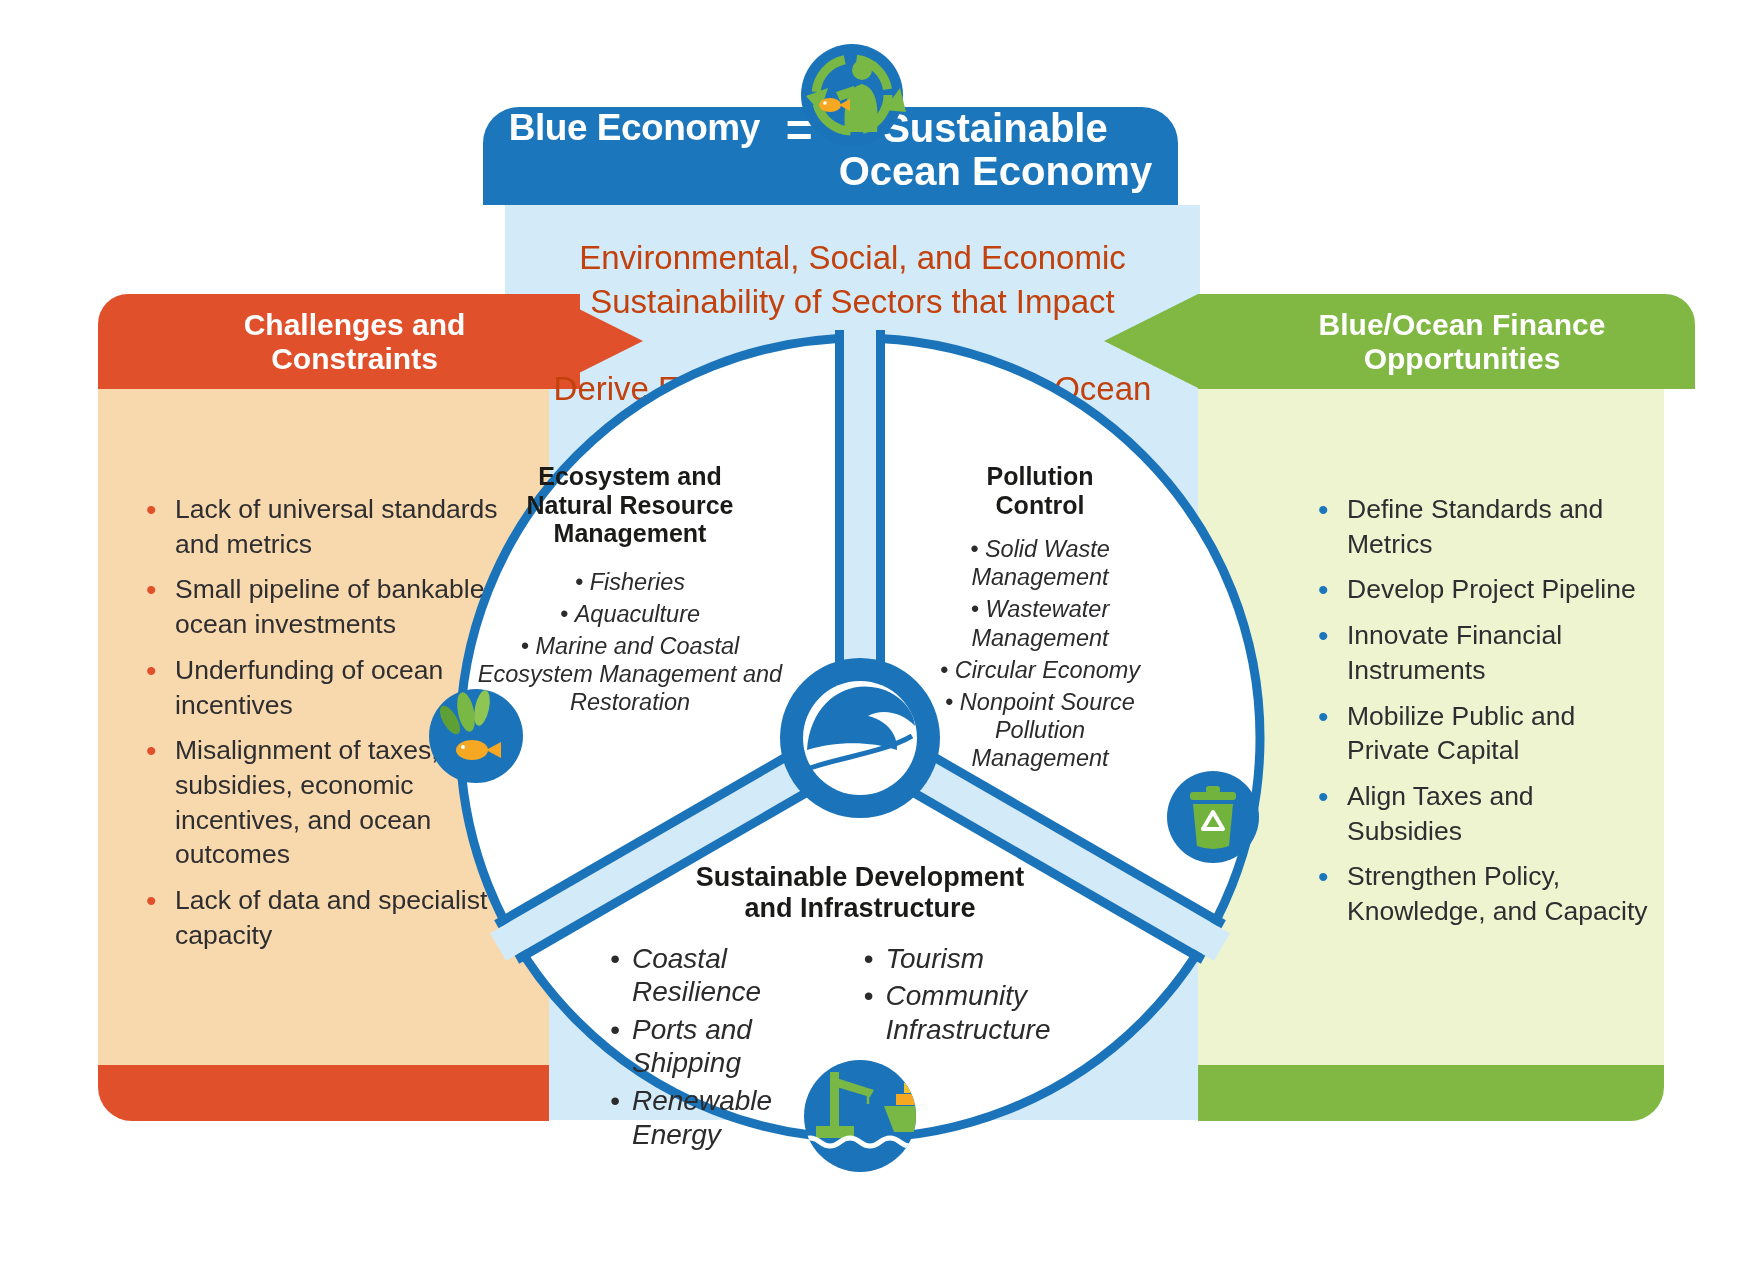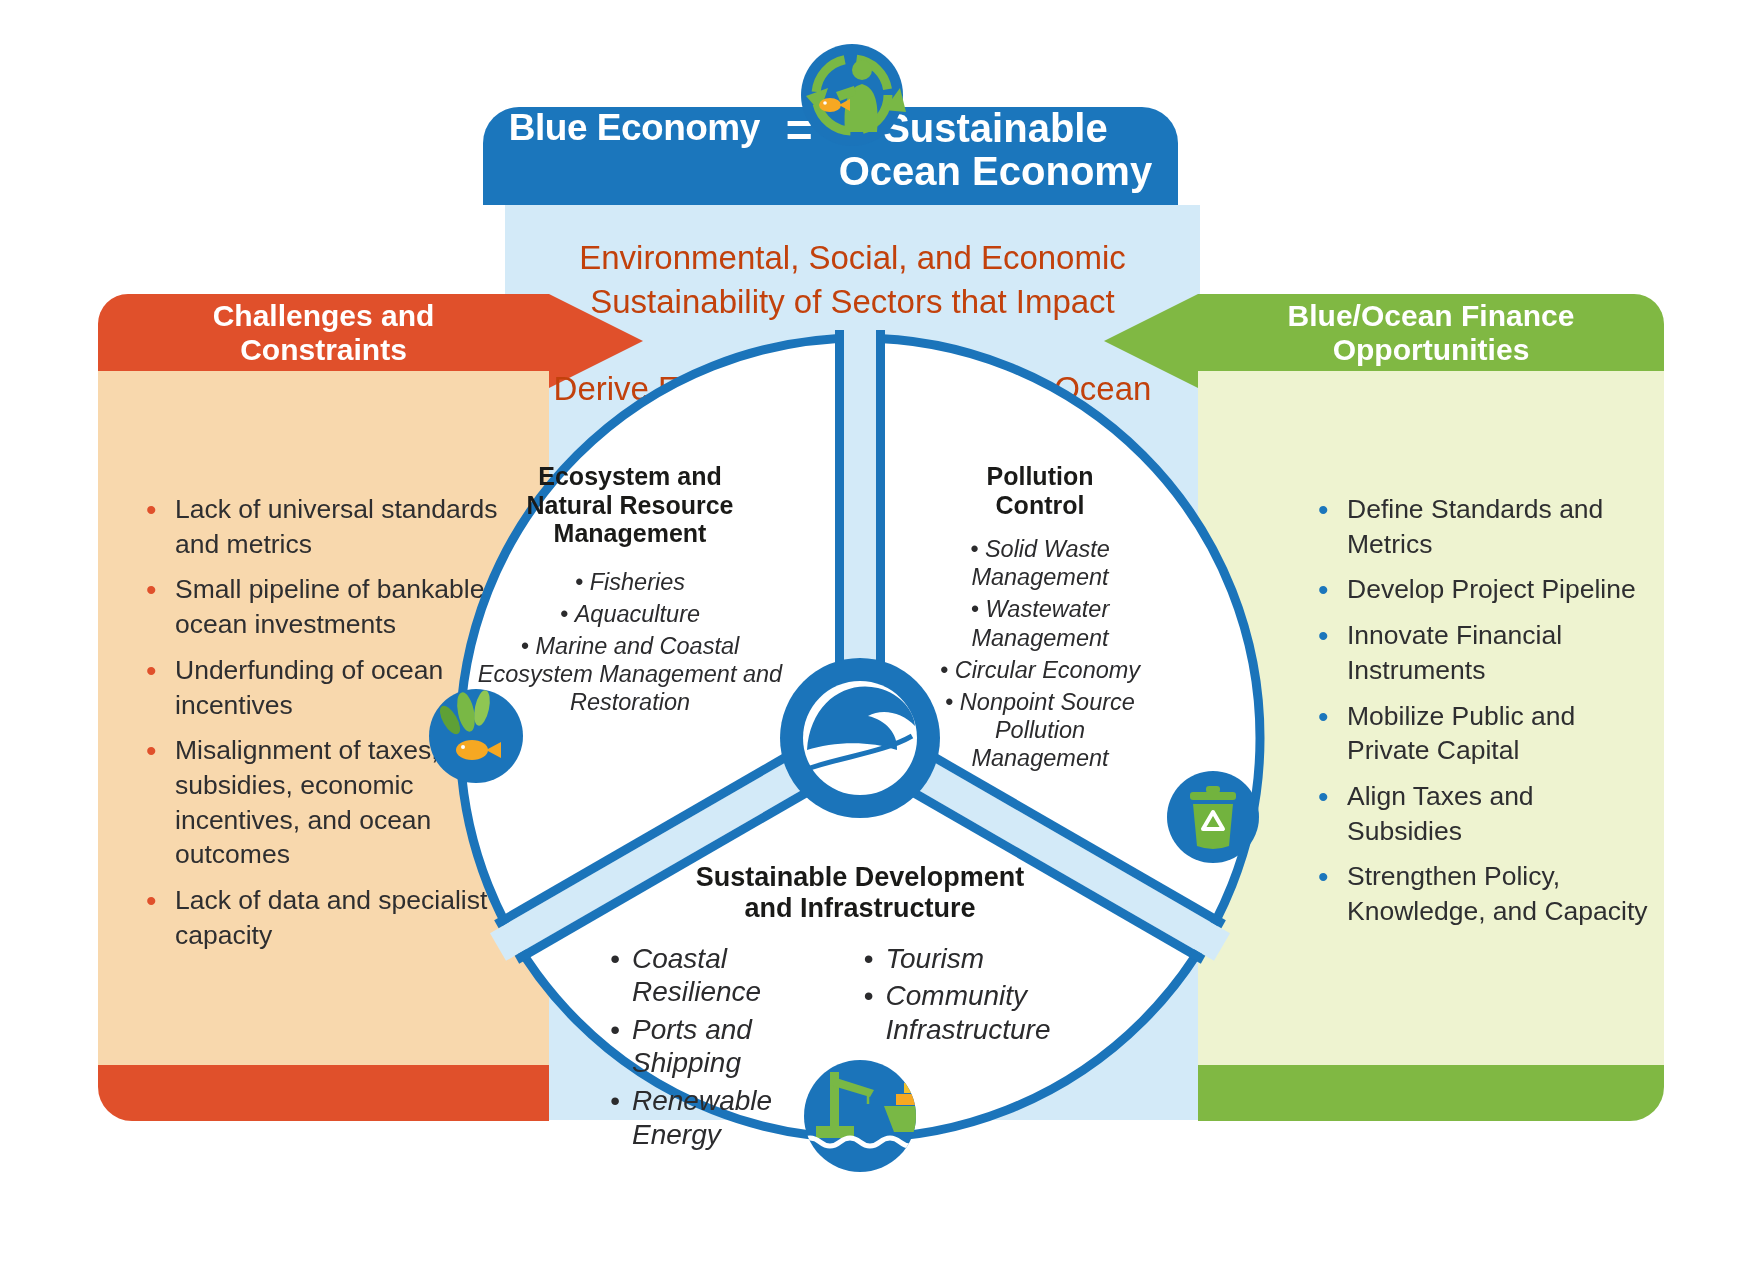--- a/index.html
+++ b/index.html
@@ -16,21 +16,21 @@
   .bh-eq{color:#fff;font-weight:bold;font-size:46px;line-height:1;}
   .bh-right{color:#fff;font-weight:bold;font-size:40px;line-height:1.08;text-align:center;}
   .subtitle{left:540px;top:236px;width:625px;text-align:center;font-size:33px;line-height:1.32;
             color:#c2410c;font-weight:500;}
 
   
   .panel-body.left{left:98px;top:341px;width:451px;height:724px;background:#f8d8ad;}
   .panel-body.right{left:1198px;top:341px;width:466px;height:724px;background:#eef3d0;}
   .panel-bar.left{left:98px;top:1065px;width:451px;height:56px;background:#e0502b;border-radius:0 0 0 34px;}
   .panel-bar.right{left:1198px;top:1065px;width:466px;height:56px;background:#80b843;border-radius:0 0 34px 0;}
-  .arrow{top:294px;height:77px;display:flex;align-items:center;justify-content:center;}
+  .arrow{top:294px;height:95px;display:flex;align-items:center;justify-content:center;padding-left:31px;}
   .arrow.left{left:98px;width:451px;background:#e0502b;border-radius:30px 0 0 0;}
   .arrow.right{left:1198px;width:466px;background:#80b843;border-radius:0 30px 0 0;}
   .arrow-point{position:absolute;top:0;width:0;height:0;border-top:47.5px solid transparent;border-bottom:47.5px solid transparent;}
   .arrow.left .arrow-point{left:451px;border-left:94px solid #e0502b;}
   .arrow.right .arrow-point{left:-94px;border-right:94px solid #80b843;}
   .arrow-title{color:#fff;font-weight:bold;font-size:30px;line-height:1.13;text-align:center;}
 
   .side-list{list-style:none;margin:0;padding:0;font-size:26.5px;line-height:1.31;}
   .side-list.left{left:146px;top:492px;width:396px;}
   .side-list.right{left:1318px;top:492px;width:336px;}

